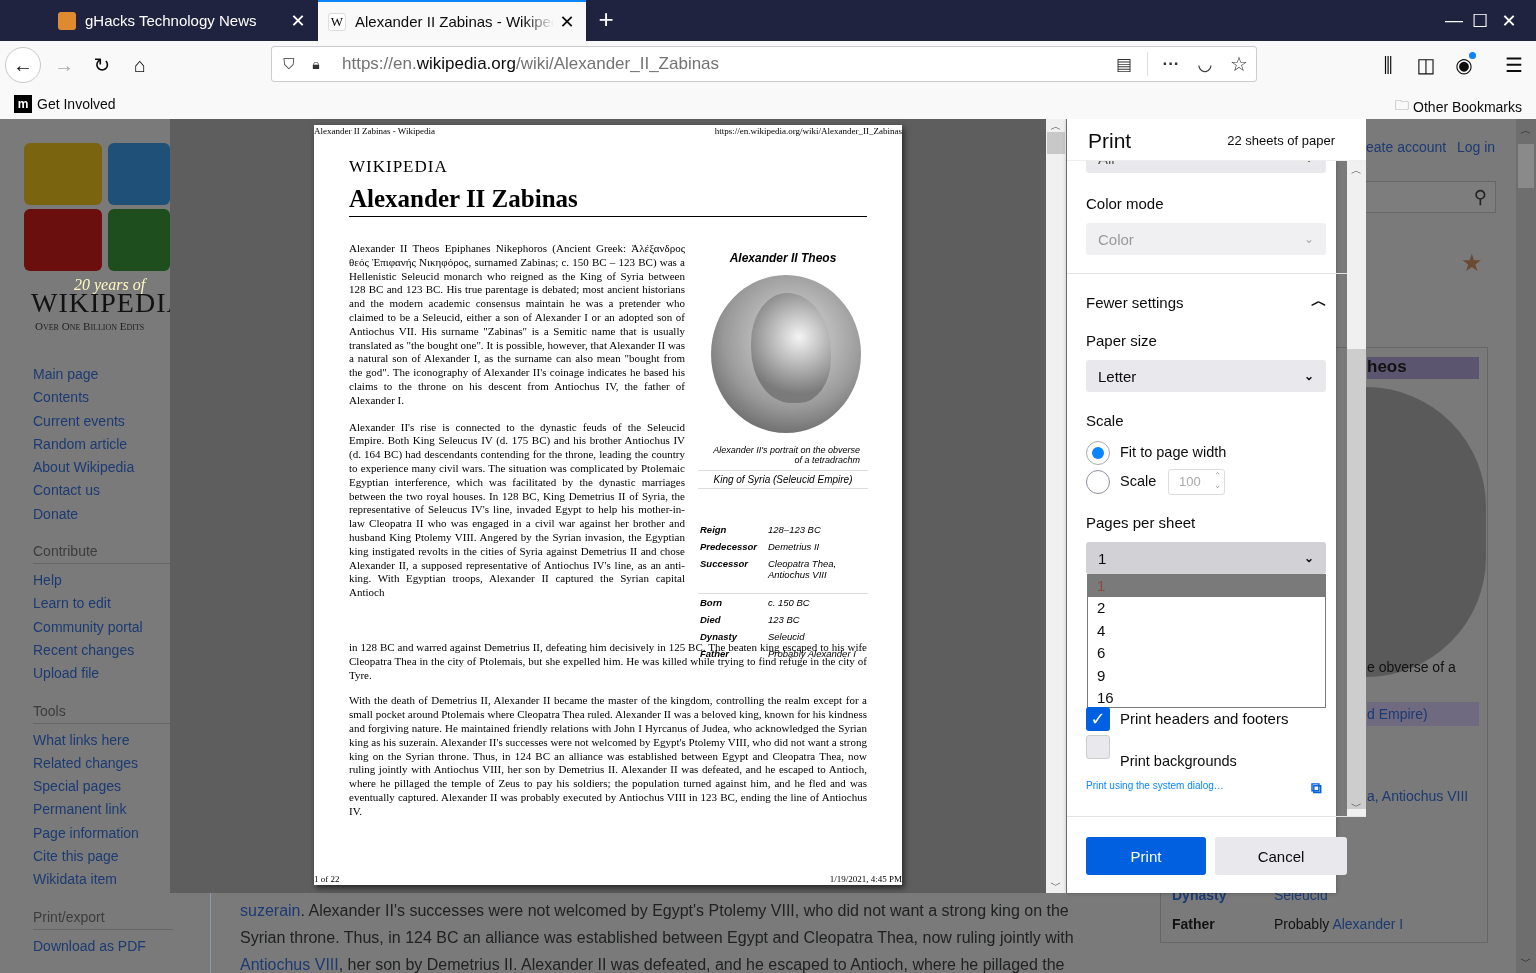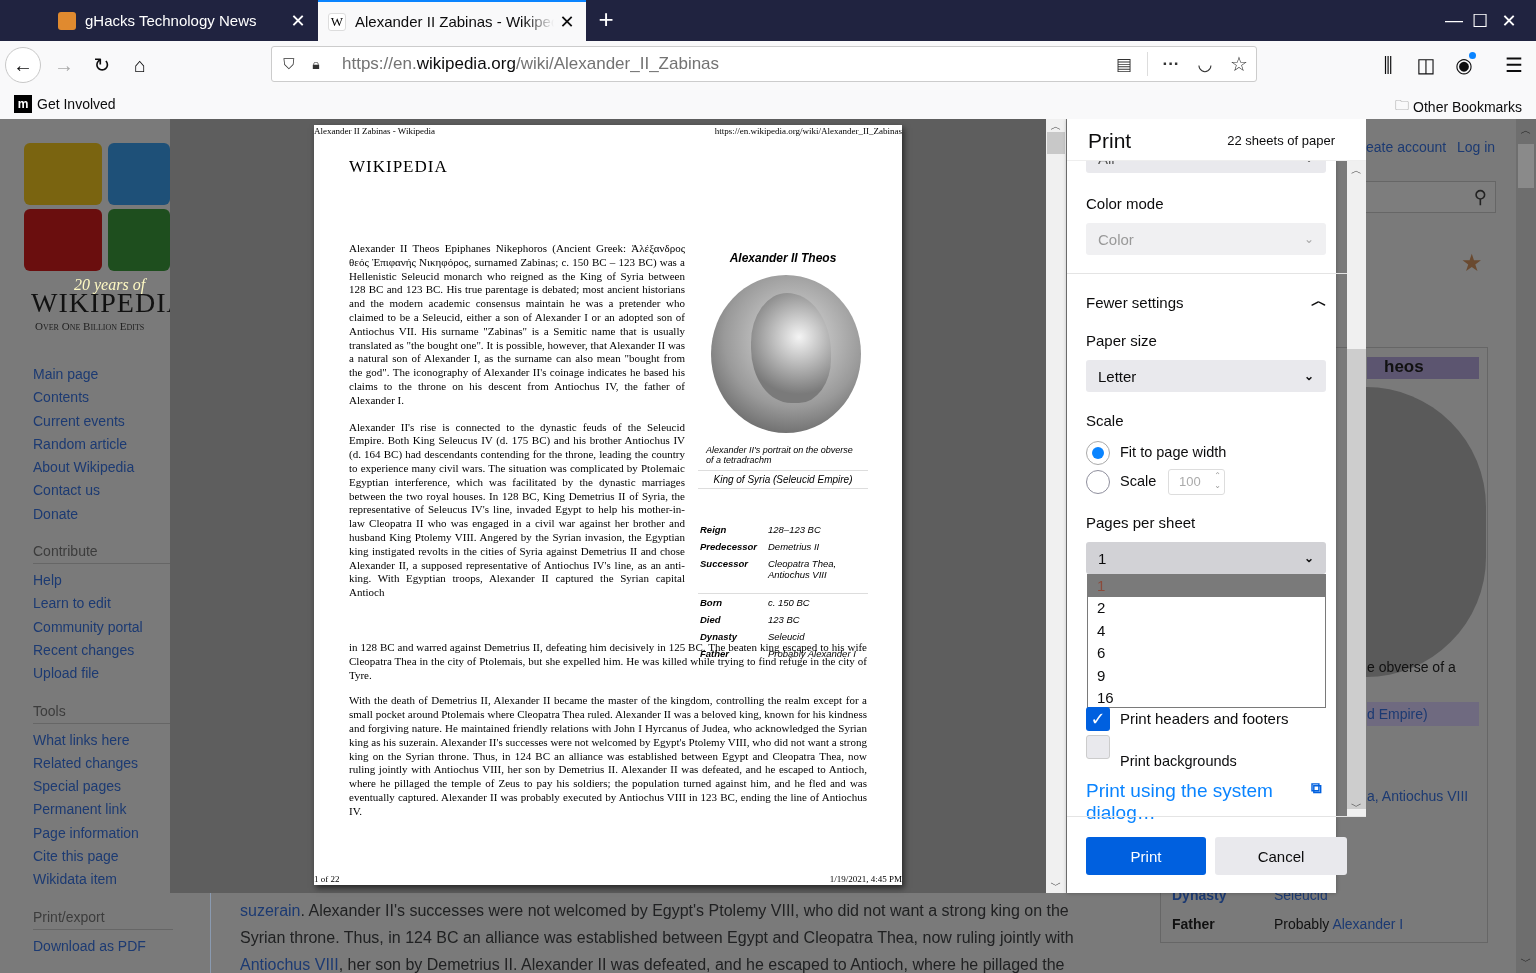--- a/index.html
+++ b/index.html
@@ -136,21 +136,21 @@
     <a>Download as PDF</a>
   </div>
 
   <div style="position:absolute;left:210px;top:774px;width:1px;height:80px;background:#8a9ab0"></div>
   <div style="position:absolute;left:240px;top:778px;font-size:16px;line-height:27px;color:#202122">
     <div><a style="color:#1c3a72">suzerain</a><span>. Alexander II's successes were not welcomed by Egypt's Ptolemy VIII, who did not want a strong king on the</span></div>
     <div><span>Syrian throne. Thus, in 124 BC an alliance was established between Egypt and Cleopatra Thea, now ruling jointly with</span></div>
     <div><a style="color:#1c3a72">Antiochus VIII</a><span>, her son by Demetrius II. Alexander II was defeated, and he escaped to Antioch, where he pillaged the</span></div>
   </div>
   <div style="position:absolute;left:1160px;top:228px;width:328px;height:596px;border:1px solid #666"></div>
-  <div style="position:absolute;left:1367px;top:238px;width:112px;height:22px;background:#5c5570;font-weight:bold;font-size:17px;color:#111;padding-left:17px">heos</div>
+  <div style="position:absolute;left:1367px;top:238px;width:112px;height:22px;background:#5c5570;font-weight:bold;font-size:17px;color:#111;padding-left:0">heos</div>
   <div style="position:absolute;left:1366px;top:268px;width:120px;height:290px;background:#5a5a5a;border-radius:0 150px 150px 0"></div>
   <div style="position:absolute;left:1367px;top:540px;font-size:14px;color:#111">e obverse of a</div>
   <div style="position:absolute;left:1367px;top:583px;width:112px;height:24px;background:#6f6a80;font-size:14px;color:#1c3a72;padding-top:4px">d Empire)</div>
   <div style="position:absolute;left:1367px;top:669px;font-size:14px;color:#1c3a72">a, Antiochus VIII</div>
   <div style="position:absolute;left:1172px;top:768px;font-size:14px;font-weight:bold;color:#1c3a72">Dynasty</div>
   <div style="position:absolute;left:1274px;top:768px;font-size:14px;color:#1c3a72">Seleucid</div>
   <div style="position:absolute;left:1172px;top:797px;font-size:14px;font-weight:bold;color:#111">Father</div>
   <div style="position:absolute;left:1274px;top:797px;font-size:14px;color:#111"><span>Probably </span><a style="color:#1c3a72">Alexander I</a></div>
   <div style="position:absolute;left:1366px;top:20px;font-size:14px;color:#1c3a72">eate account</div>
   <div style="position:absolute;left:1457px;top:20px;font-size:14px;color:#1c3a72">Log in</div>
@@ -162,37 +162,38 @@
     <div style="position:absolute;left:2px;top:25px;width:16px;height:44px;background:#8a8a8a"></div>
     <div style="position:absolute;top:4px;width:20px;text-align:center;color:#222;font-size:11px">︿</div>
     <div style="position:absolute;bottom:4px;width:20px;text-align:center;color:#222;font-size:11px">﹀</div>
   </div>
 
   <div class="preview">
     <div class="page">
       <div class="hdr" style="left:0">Alexander II Zabinas - Wikipedia</div>
       <div class="hdr" style="right:0">https://en.wikipedia.org/wiki/Alexander_II_Zabinas</div>
       <div style="position:absolute;left:35px;top:32px;font-size:17px;letter-spacing:1px;font-variant:small-caps">WIKIPEDIA</div>
+      <div style="position:absolute;left:35px;top:60px;width:518px;font-size:25px;font-weight:bold;border-bottom:1.5px solid #000;padding-bottom:3px">Alexander II Zabinas</div>
 
       <div style="position:absolute;left:35px;top:117px;width:336px">
         <p>Alexander II Theos Epiphanes Nikephoros (Ancient Greek: Ἀλέξανδρος θεός Ἐπιφανής Νικηφόρος, surnamed Zabinas; c. 150 BC – 123 BC) was a Hellenistic Seleucid monarch who reigned as the King of Syria between 128 BC and 123 BC. His true parentage is debated; most ancient historians and the modern academic consensus maintain he was a pretender who claimed to be a Seleucid, either a son of Alexander I or an adopted son of Antiochus VII. His surname "Zabinas" is a Semitic name that is usually translated as "the bought one". It is possible, however, that Alexander II was a natural son of Alexander I, as the surname can also mean "bought from the god". The iconography of Alexander II's coinage indicates he based his claims to the throne on his descent from Antiochus IV, the father of Alexander I.</p>
         <p style="margin-top:13px">Alexander II's rise is connected to the dynastic feuds of the Seleucid Empire. Both King Seleucus IV (d. 175 BC) and his brother Antiochus IV (d. 164 BC) had descendants contending for the throne, leading the country to experience many civil wars. The situation was complicated by Ptolemaic Egyptian interference, which was facilitated by the dynastic marriages between the two royal houses. In 128 BC, King Demetrius II of Syria, the representative of Seleucus IV's line, invaded Egypt to help his mother-in-law Cleopatra II who was engaged in a civil war against her brother and husband King Ptolemy VIII. Angered by the Syrian invasion, the Egyptian king instigated revolts in the cities of Syria against Demetrius II and chose Alexander II, a supposed representative of Antiochus IV's line, as an anti-king. With Egyptian troops, Alexander II captured the Syrian capital Antioch</p>
       </div>
       <div style="position:absolute;left:35px;top:516px;width:518px">
         <p>in 128 BC and warred against Demetrius II, defeating him decisively in 125 BC. The beaten king escaped to his wife Cleopatra Thea in the city of Ptolemais, but she expelled him. He was killed while trying to find refuge in the city of Tyre.</p>
         <p style="margin-top:12px">With the death of Demetrius II, Alexander II became the master of the kingdom, controlling the realm except for a small pocket around Ptolemais where Cleopatra Thea ruled. Alexander II was a beloved king, known for his kindness and forgiving nature. He maintained friendly relations with John I Hyrcanus of Judea, who acknowledged the Syrian king as his suzerain. Alexander II's successes were not welcomed by Egypt's Ptolemy VIII, who did not want a strong king on the Syrian throne. Thus, in 124 BC an alliance was established between Egypt and Cleopatra Thea, now ruling jointly with Antiochus VIII, her son by Demetrius II. Alexander II was defeated, and he escaped to Antioch, where he pillaged the temple of Zeus to pay his soldiers; the population turned against him, and he fled and was eventually captured. Alexander II was probably executed by Antiochus VIII in 123 BC, ending the line of Antiochus IV.</p>
       </div>
 
       <div class="ibox">
         <div style="text-align:center;font-weight:bold;font-size:12px;padding:4px 0">Alexander II Theos</div>
         <div style="margin:2px auto;width:156px;height:170px;background:#fff;position:relative">
           <div style="position:absolute;left:6px;top:4px;width:150px;height:158px;border-radius:50%;background:radial-gradient(circle at 55% 40%,#e0e0e0,#9a9a9a 55%,#444 100%)"></div>
           <div style="position:absolute;left:46px;top:22px;width:80px;height:110px;border-radius:45% 55% 40% 50%;background:radial-gradient(circle at 60% 40%,#f4f4f4,#7a7a7a 70%)"></div>
         </div>
-        <div style="text-align:left;font-size:9px;padding:2px 8px">Alexander II's portrait on the obverse of a tetradrachm</div>
+        <div style="text-align:right;font-size:9px;padding:2px 8px">Alexander II's portrait on the obverse of a tetradrachm</div>
         <div style="text-align:center;font-size:10px;border-top:1px solid #ddd;border-bottom:1px solid #ddd;padding:3px 0;margin-top:3px">King of Syria (Seleucid Empire)</div>
         <table>
           <tbody>
               <tr>
                 <td class="k">Reign</td>
                 <td>128–123 BC</td>
               </tr>
           <tr>
                 <td class="k">Predecessor</td>
                 <td>Demetrius II</td>
@@ -286,20 +287,20 @@
       <div>6</div>
       <div>9</div>
       <div>16</div>
     </div>
 
     <div class="chk" style="top:588px;background:#0060df;color:#fff;text-align:center;font-size:18px;line-height:24px">✓</div>
     <div class="lbl" style="left:53px;top:591px;font-size:15px">Print headers and footers</div>
     <div class="chk" style="top:616px;background:#e9e9ed;border:1px solid #ccc"></div>
     <div class="lbl" style="left:53px;top:634px;font-size:14.5px">Print backgrounds</div>
 
-    <div class="lbl" style="top:661px;font-size:19px;color:#0a84ff">Print using the system dialog…</div>
+    <div class="lbl" style="top:661px;font-size:10px;color:#0a84ff">Print using the system dialog…</div>
     <div style="position:absolute;left:244px;top:660px;font-size:15px;color:#0060df;font-weight:bold">⧉</div>
 
     <div style="position:absolute;left:0;top:697px;width:299px;height:1px;background:#e4e4e4"></div>
     <div class="btn" style="left:19px;width:120px;background:#0060df;color:#fff">Print</div>
     <div class="btn" style="left:148px;width:132px;background:#e9e9ed;color:#0c0c0d">Cancel</div>
   </div>
 </div>
 
 </body></html>

